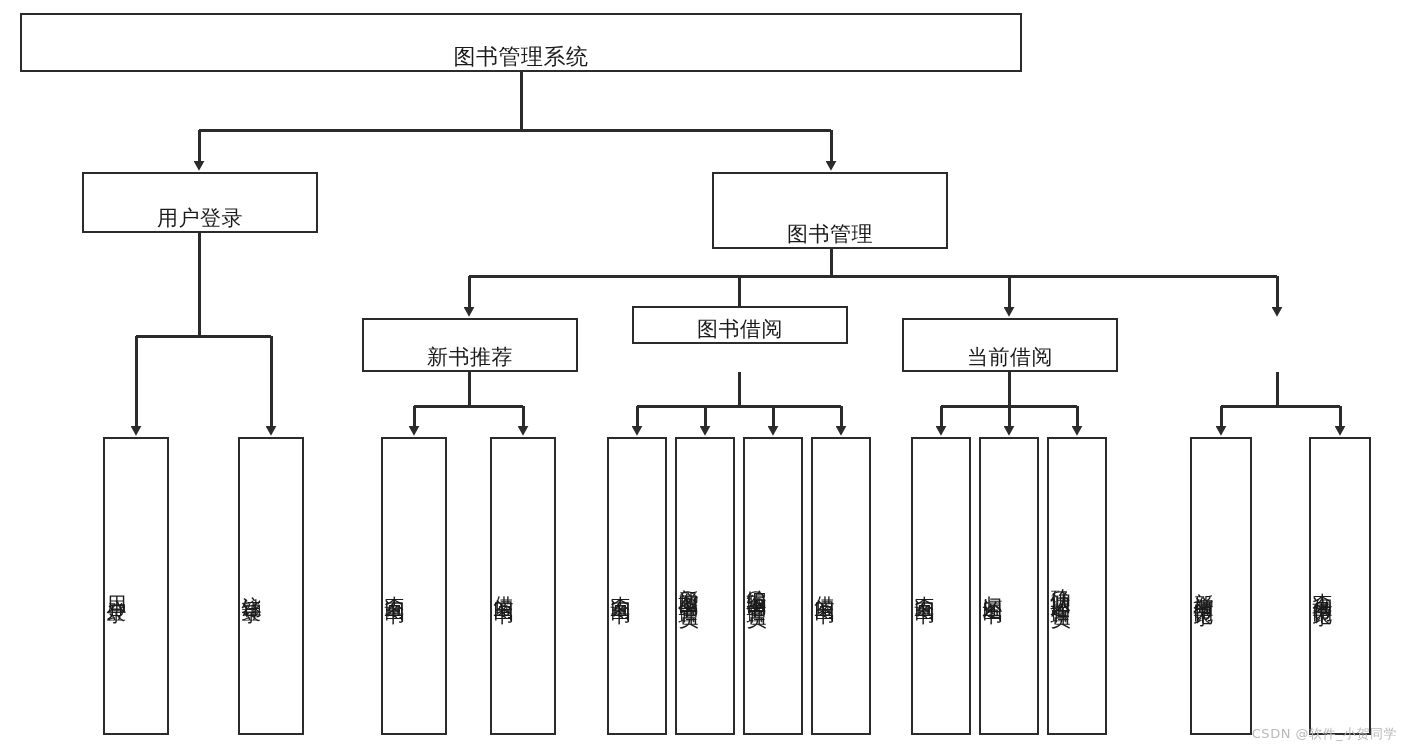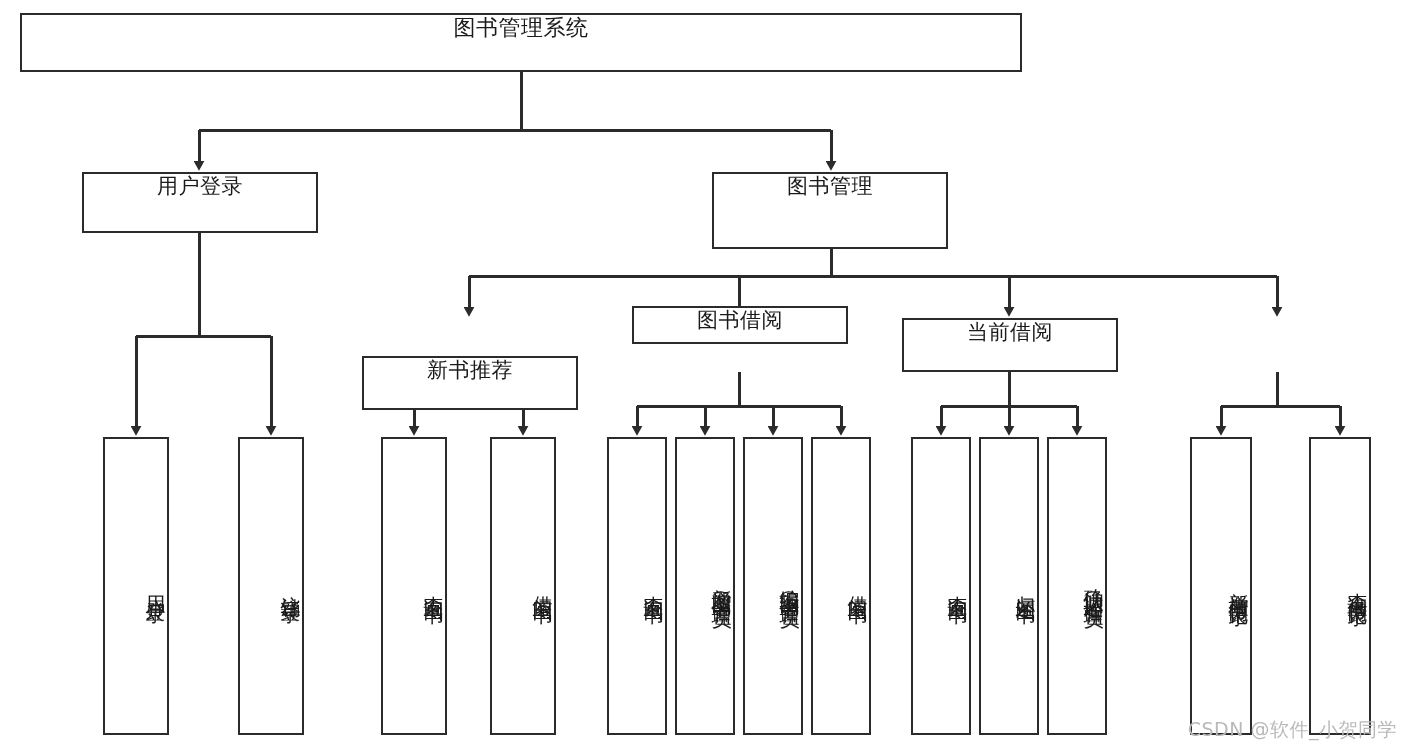--- a/index.html
+++ b/index.html
@@ -23,21 +23,21 @@
     width: 1405px;
     height: 747px;
     pointer-events: none;
   }
   .node {
     position: absolute;
     box-sizing: border-box;
     background: #ffffff;
     border: 2.5px solid #2b2b2b;
     display: flex;
-    align-items: flex-start;
+    align-items: flex-end;
     justify-content: center;
     color: #1a1a1a;
   }
   .node .label {
     display: block;
     text-align: center;
     line-height: 1.18;
     white-space: nowrap;
   }
   
@@ -58,21 +58,21 @@
     text-orientation: upright;
     font-size: 20px;
     line-height: 1.15;
     letter-spacing: 3px;
     white-space: nowrap;
   }
   #watermark {
     position: absolute;
     right: 8px;
     bottom: 4px;
-    font-size: 19px;
+    font-size: 13px;
     color: #b9b9b9;
     letter-spacing: 0.5px;
     white-space: nowrap;
     font-family: "DejaVu Sans", "Liberation Sans", sans-serif;
   }
 </style>
 </head>
 <body>
 
 <div id="canvas">
@@ -132,21 +132,21 @@
     <span class="label">图书管理系统</span>
   </div>
 
   <div class="node horiz" style="left:82px; top:172px; width:236px; height:61px;">
     <span class="label">用户登录</span>
   </div>
   <div class="node horiz" style="left:712px; top:172px; width:236px; height:77px;">
     <span class="label">图书管理</span>
   </div>
 
-  <div class="node horiz" style="left:362px; top:318px; width:216px; height:54px;margin-top:38px;">
+  <div class="node horiz" style="left:362px; top:318px; width:216px; height:54px;">
     <span class="label">新书推荐</span>
   </div>
   <div class="node horiz" style="left:632px; top:306px; width:216px; height:38px;">
     <span class="label">图书借阅</span>
   </div>
   <div class="node horiz" style="left:902px; top:318px; width:216px; height:54px;">
     <span class="label">当前借阅</span>
   </div>
 
   <div class="node leaf" style="left:103px; top:437px; width:66px; height:298px;">

